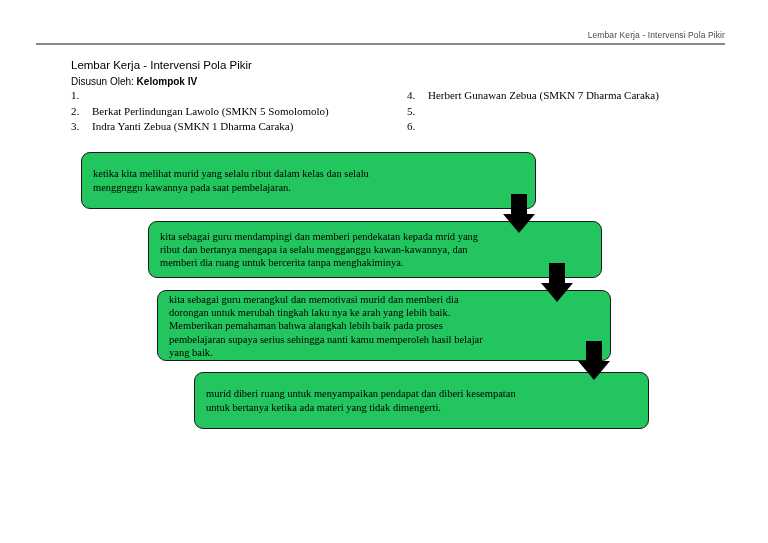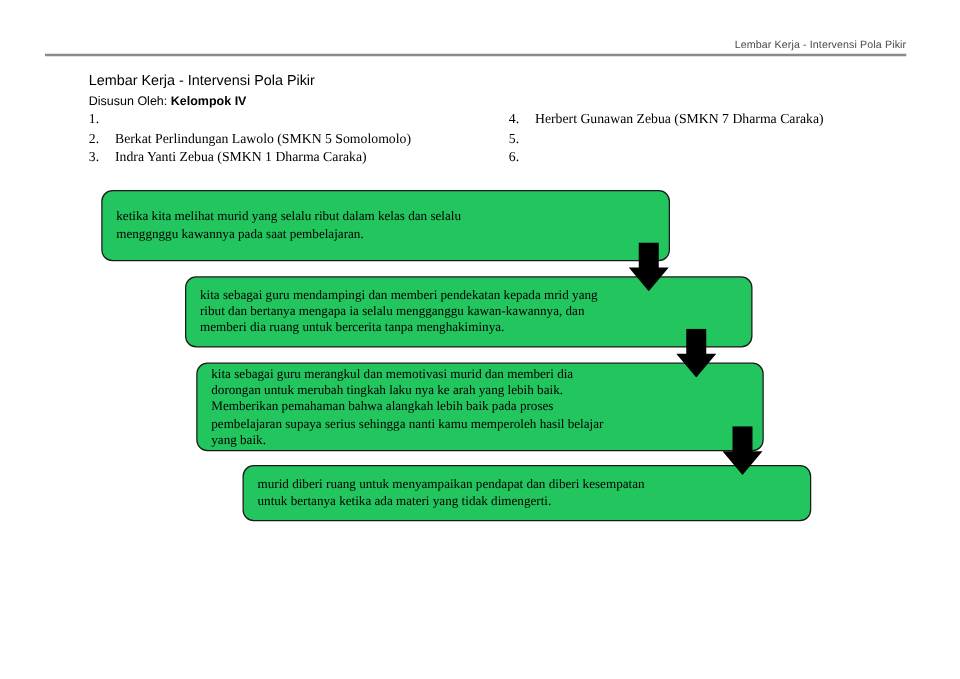--- a/index.html
+++ b/index.html
@@ -116,21 +116,21 @@
   }
   .flow-box .box-text {
     display: block;
     white-space: pre-line;
   }
 
   
   #box1 { left: 81px;  top: 152px; width: 455px; height: 57px; }
   #box2 { left: 119px; top: 221px; width: 454px; height: 57px; margin-left: 29px; }
   #box3 { left: 157px; top: 290px; width: 454px; height: 71px; }
-  #box4 { left: 194px; top: 372px; width: 455px; height: 45px; }
+  #box4 { left: 194px; top: 372px; width: 455px; height: 57px; }
 
   #box3 .box-text { padding-top: 1px; }
 
   
   .arrow {
     position: absolute;
     width: 32px;
     height: 39px;
     z-index: 5;
   }

